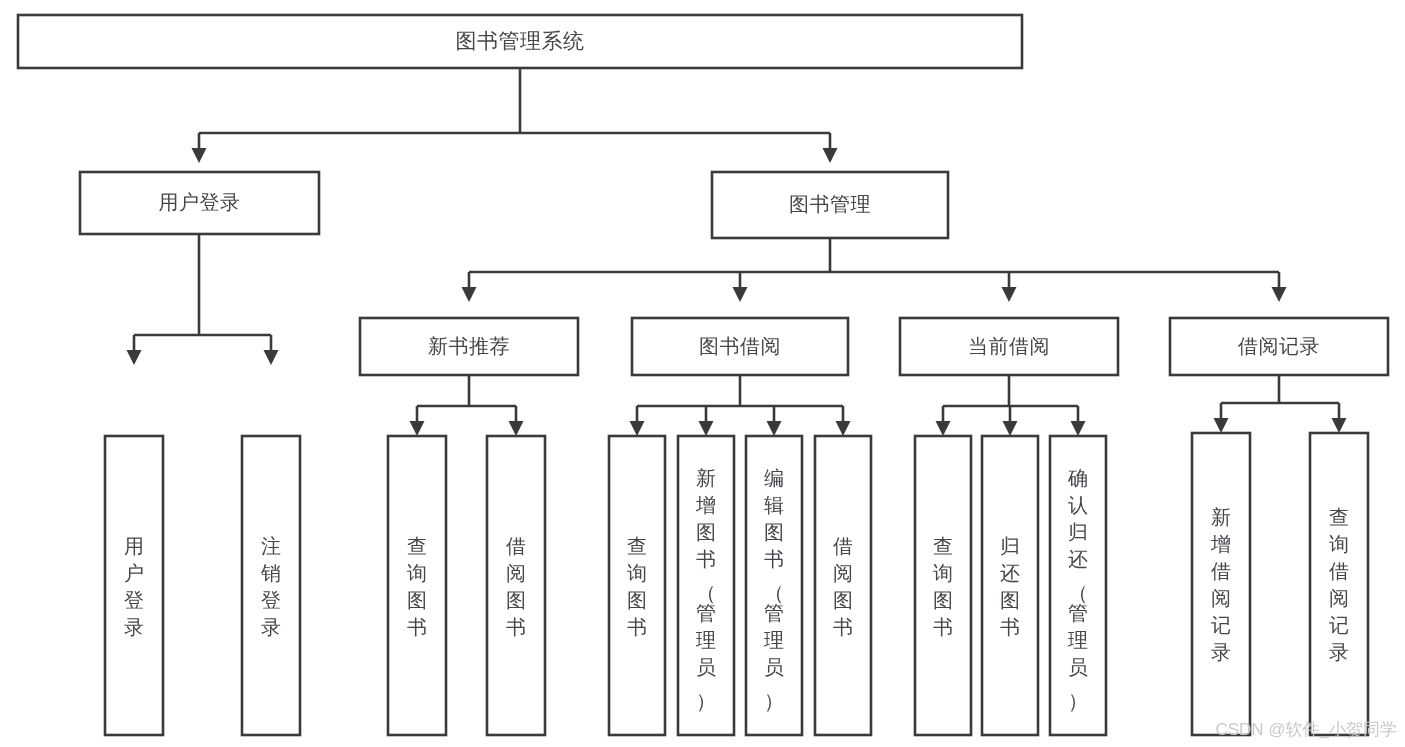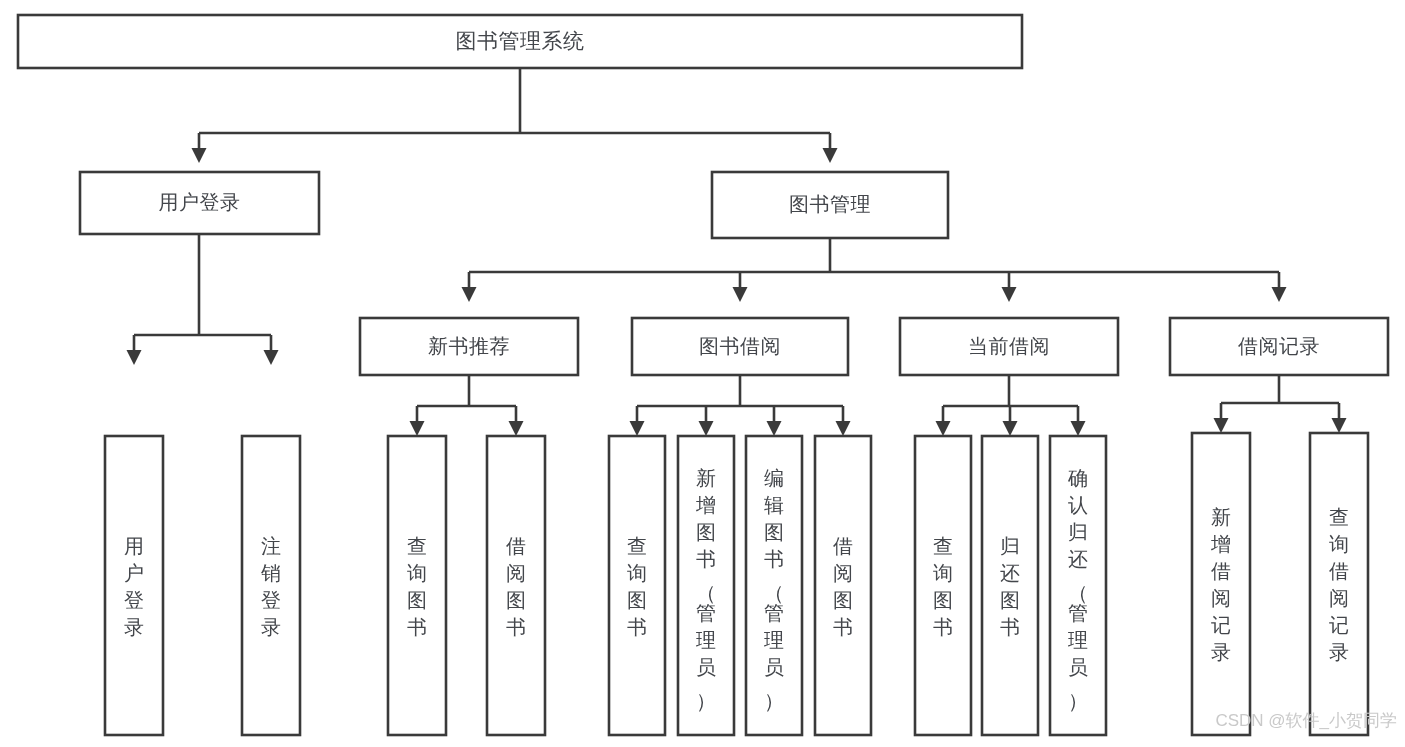--- a/index.html
+++ b/index.html
@@ -56,21 +56,21 @@
     fill: none;
     stroke-linecap: butt;
   }
   .arrow-head {
     fill: #3a3a3a;
     stroke: none;
   }
   .watermark {
     position: absolute;
     right: 8px;
-    bottom: 15px;
+    bottom: 6px;
     font-family: "Liberation Sans", "DejaVu Sans", sans-serif;
     font-size: 17px;
     color: #c9c9c9;
     white-space: nowrap;
     user-select: none;
     pointer-events: none;
   }
 </style>
 </head>
 <body>

